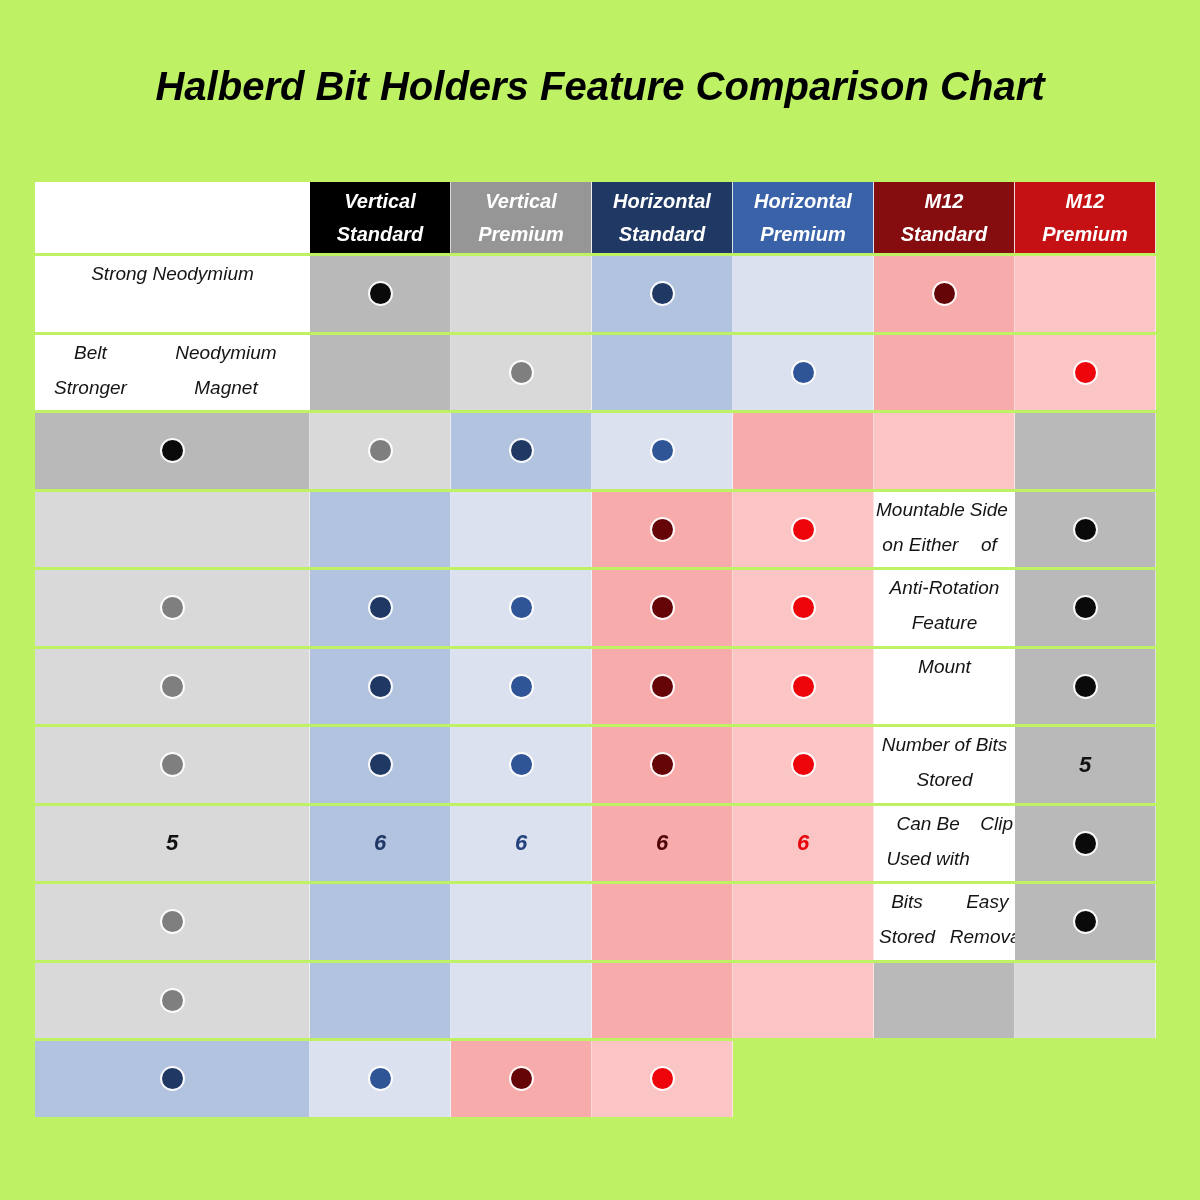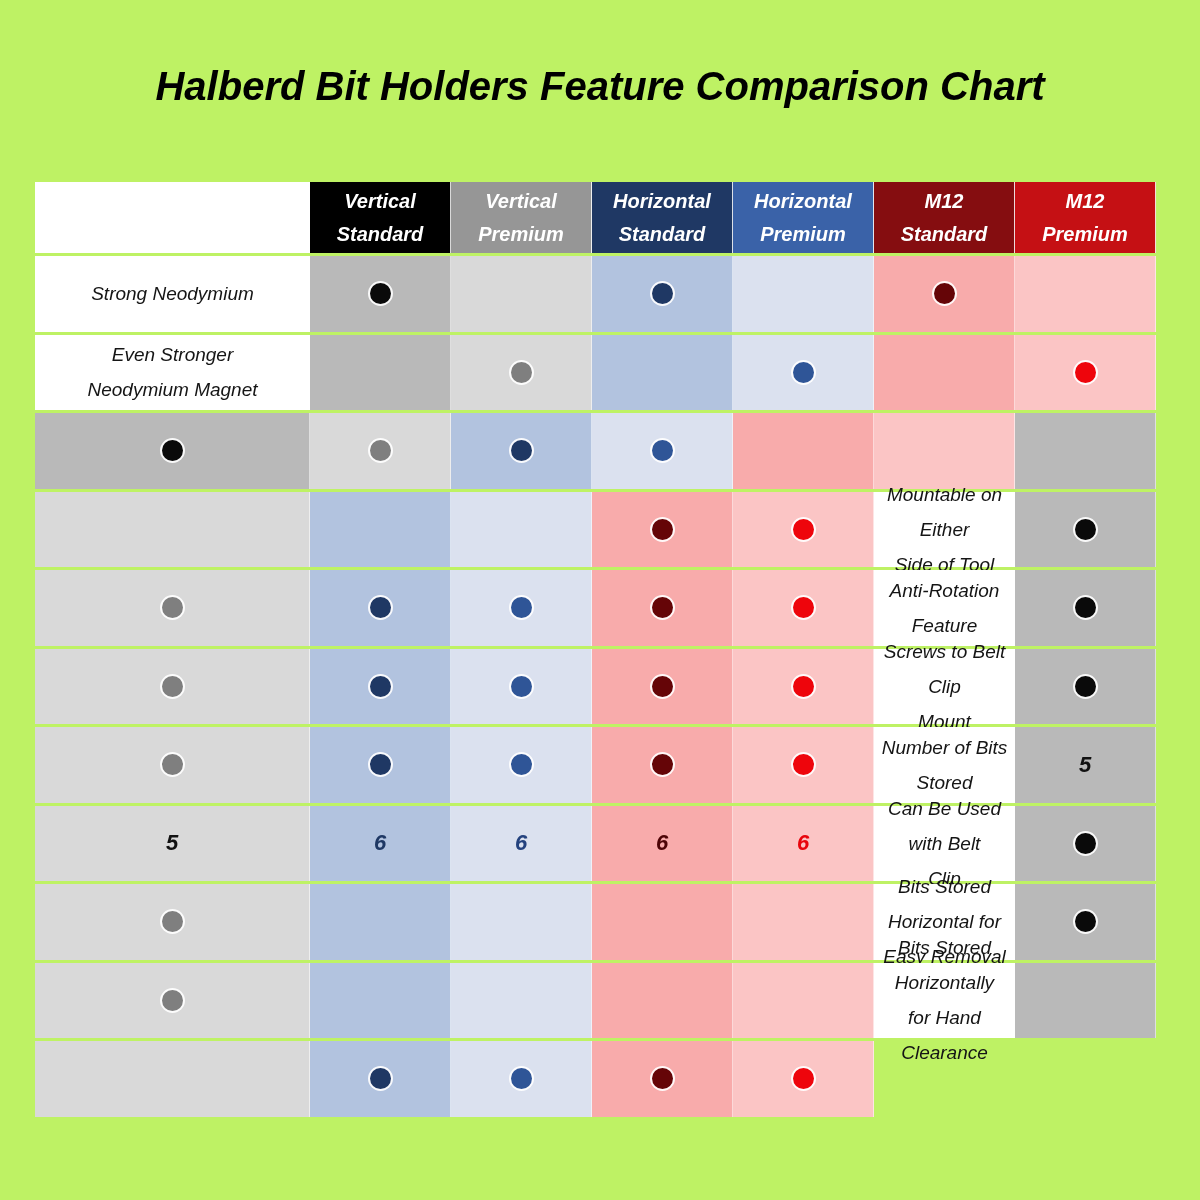--- a/index.html
+++ b/index.html
@@ -28,21 +28,21 @@
 
   .hcell {
     display:flex; flex-direction:column; justify-content:center;
     text-align:center; color:#fff; font-weight:bold; font-size:20px;
     line-height:33px; border-right:1.5px solid rgba(255,255,255,0.85);
     box-sizing:border-box;
   }
 
   .lcell {
     background:#fff;
-    display:flex; flex-direction:column; justify-content:center;
+    display:flex; flex-direction:row; justify-content:center;
     text-align:center; font-size:19px; color:#151515;
     line-height:35px; box-sizing:border-box; padding:0 2px;
   }
 
   .cell {
     display:flex; align-items:center; justify-content:center;
     border-right:1px solid rgba(255,255,255,0.55);
     box-sizing:border-box;
   }
 
@@ -93,21 +93,21 @@
       <div class="cell" style="background: rgb(217, 217, 217);"></div>
       <div class="cell" style="background: rgb(178, 195, 223);">
         <span class="dot" style="background: rgb(31, 56, 100);"></span>
       </div>
       <div class="cell" style="background: rgb(219, 225, 239);"></div>
       <div class="cell" style="background: rgb(248, 171, 171);">
         <span class="dot" style="background: rgb(101, 5, 7);"></span>
       </div>
       <div class="cell" style="background: rgb(251, 197, 197);"></div>
       <div class="lcell">
-        <span>Even Stronger</span>
+        <span>Belt Stronger</span>
         <span>Neodymium Magnet</span>
       </div>
       <div class="cell" style="background: rgb(185, 185, 185);"></div>
       <div class="cell" style="background: rgb(217, 217, 217);">
         <span class="dot" style="background: rgb(127, 127, 127);"></span>
       </div>
       <div class="cell" style="background: rgb(178, 195, 223);"></div>
       <div class="cell" style="background: rgb(219, 225, 239);">
         <span class="dot" style="background: rgb(47, 85, 151);"></span>
       </div>
@@ -176,21 +176,20 @@
       <div class="cell" style="background: rgb(219, 225, 239);">
         <span class="dot" style="background: rgb(47, 85, 151);"></span>
       </div>
       <div class="cell" style="background: rgb(248, 171, 171);">
         <span class="dot" style="background: rgb(101, 5, 7);"></span>
       </div>
       <div class="cell" style="background: rgb(251, 197, 197);">
         <span class="dot" style="background: rgb(238, 5, 12);"></span>
       </div>
       <div class="lcell">
-        <span>Screws to Belt Clip</span>
         <span>Mount</span>
       </div>
       <div class="cell" style="background: rgb(185, 185, 185);">
         <span class="dot" style="background: rgb(10, 10, 10);"></span>
       </div>
       <div class="cell" style="background: rgb(217, 217, 217);">
         <span class="dot" style="background: rgb(127, 127, 127);"></span>
       </div>
       <div class="cell" style="background: rgb(178, 195, 223);">
         <span class="dot" style="background: rgb(31, 56, 100);"></span>
@@ -246,24 +245,20 @@
       <div class="cell" style="background: rgb(185, 185, 185);">
         <span class="dot" style="background: rgb(10, 10, 10);"></span>
       </div>
       <div class="cell" style="background: rgb(217, 217, 217);">
         <span class="dot" style="background: rgb(127, 127, 127);"></span>
       </div>
       <div class="cell" style="background: rgb(178, 195, 223);"></div>
       <div class="cell" style="background: rgb(219, 225, 239);"></div>
       <div class="cell" style="background: rgb(248, 171, 171);"></div>
       <div class="cell" style="background: rgb(251, 197, 197);"></div>
-      <div class="lcell">
-        <span>Bits Stored Horizontally</span>
-        <span>for Hand Clearance</span>
-      </div>
       <div class="cell" style="background: rgb(185, 185, 185);"></div>
       <div class="cell" style="background: rgb(217, 217, 217);"></div>
       <div class="cell" style="background: rgb(178, 195, 223);">
         <span class="dot" style="background: rgb(31, 56, 100);"></span>
       </div>
       <div class="cell" style="background: rgb(219, 225, 239);">
         <span class="dot" style="background: rgb(47, 85, 151);"></span>
       </div>
       <div class="cell" style="background: rgb(248, 171, 171);">
         <span class="dot" style="background: rgb(101, 5, 7);"></span>

